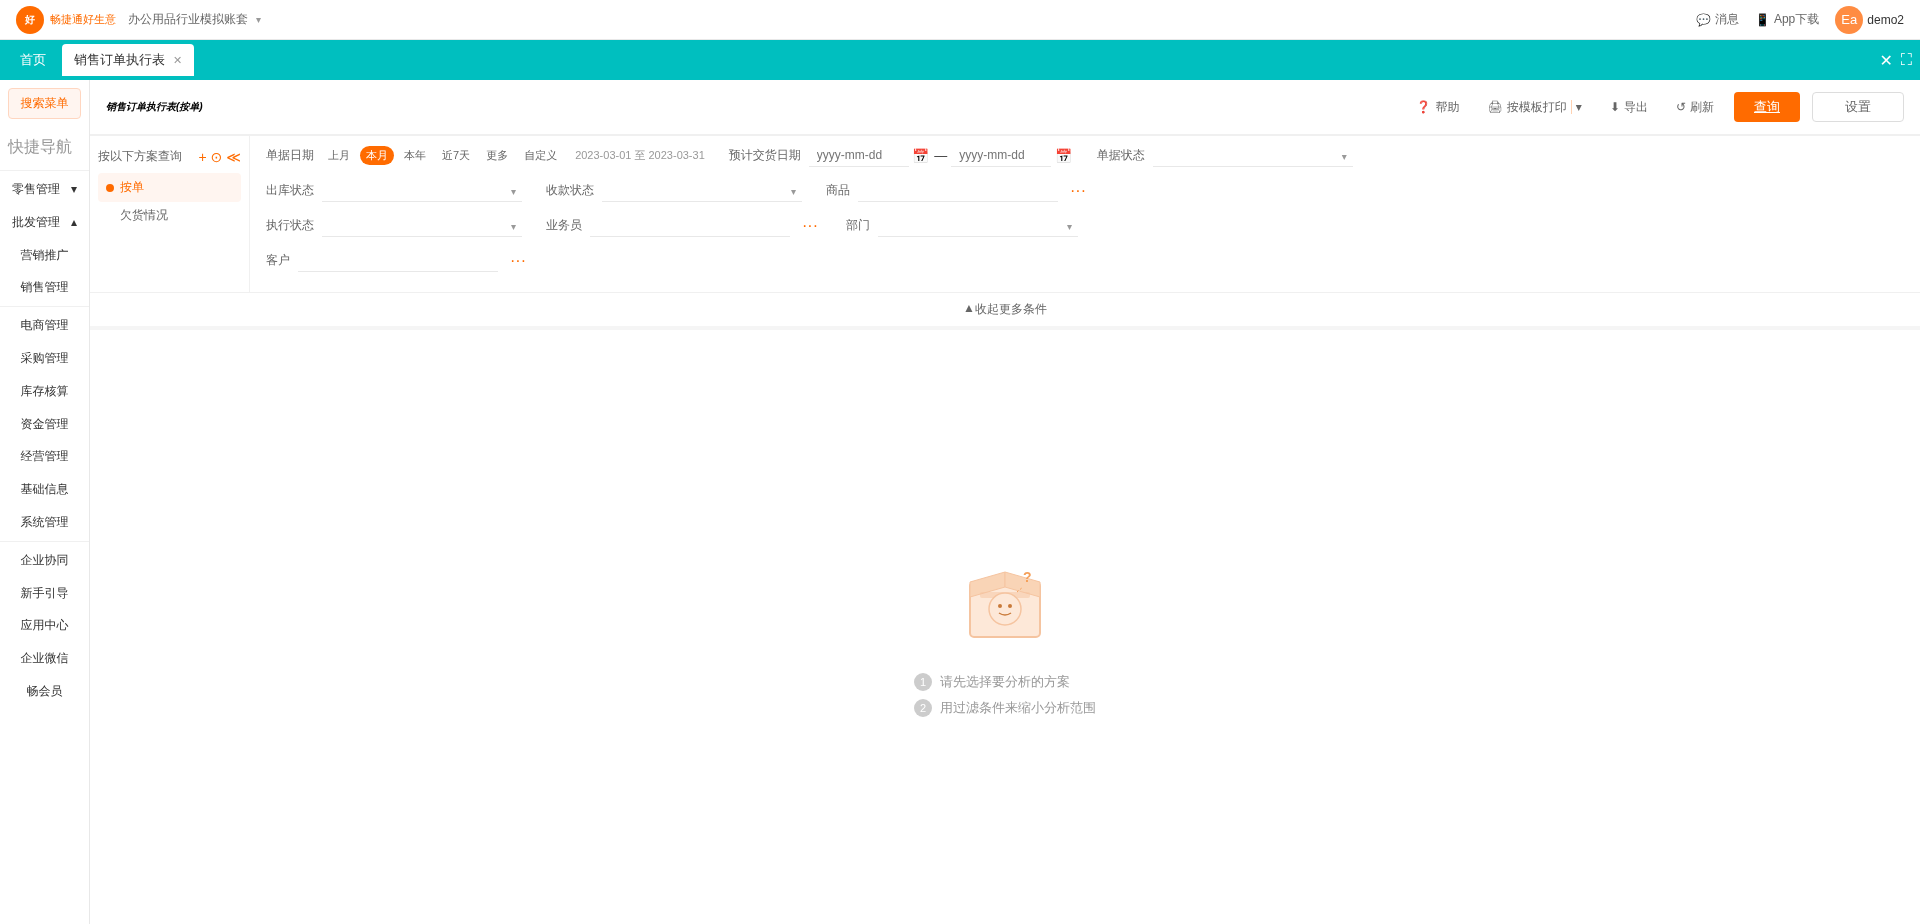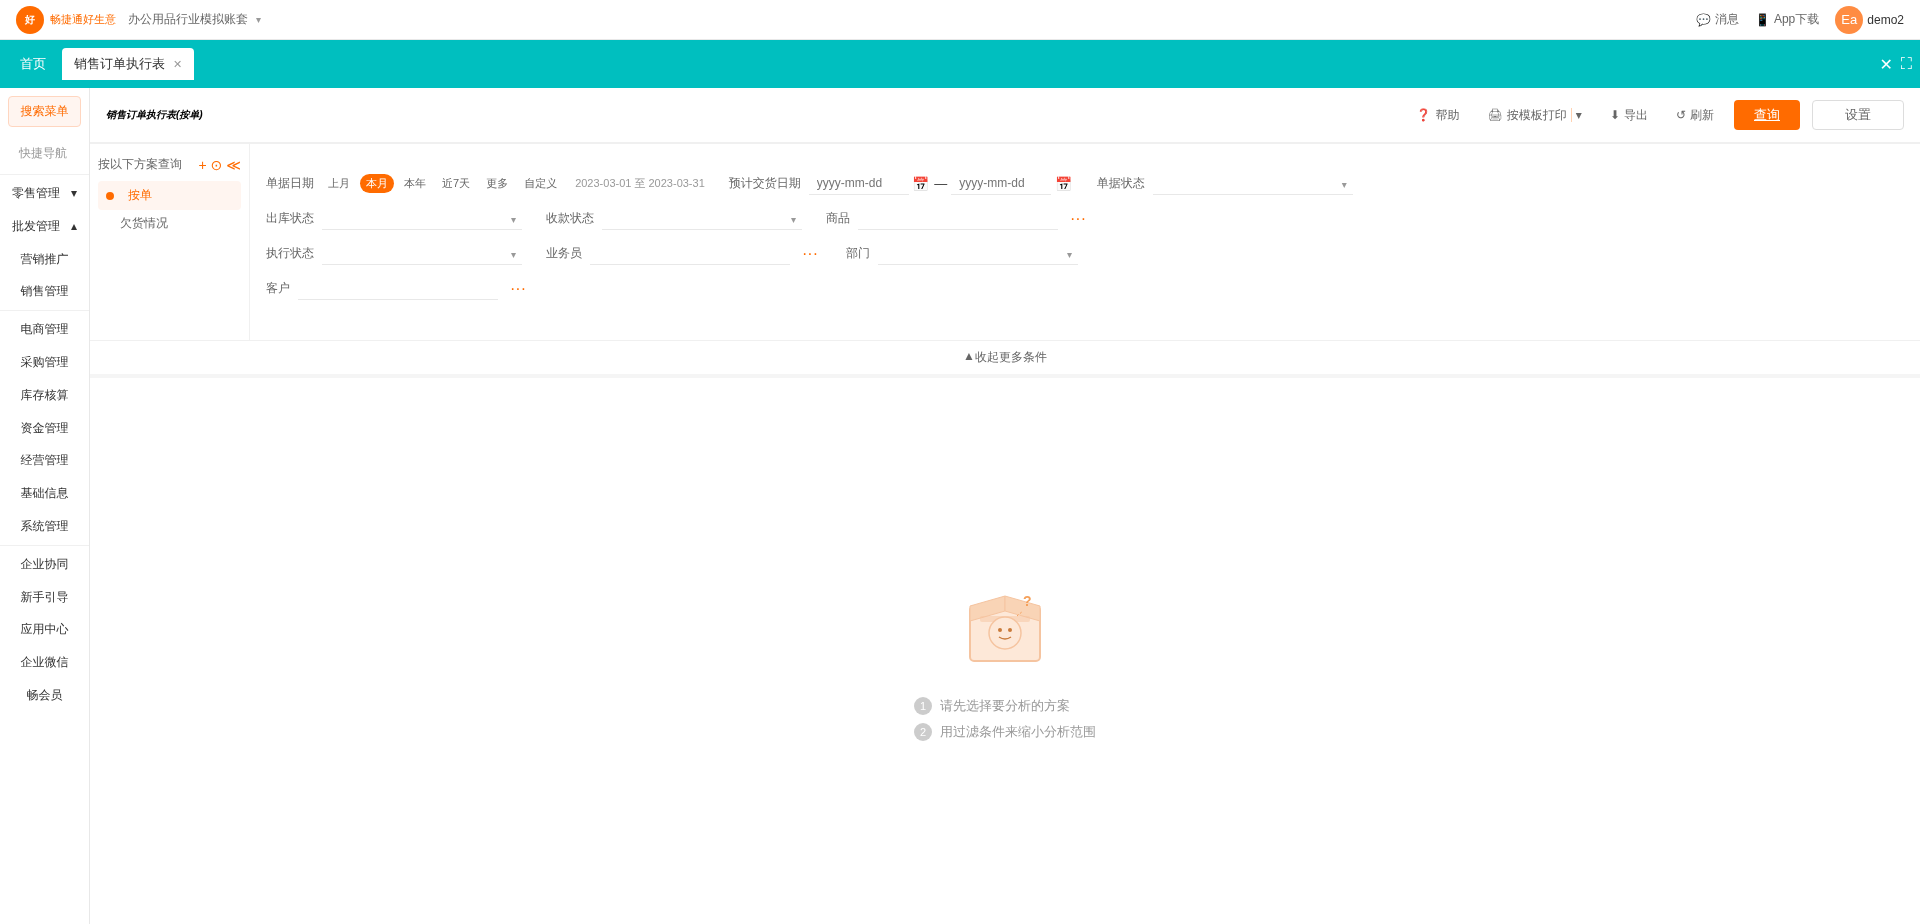--- a/index.html
+++ b/index.html
@@ -21,21 +21,21 @@
     .logo-text { font-size: 11px; color: #ff6b00; line-height: 1.2; }
     .app-name { font-size: 12px; color: #666; margin-left: 4px; }
     .dropdown-arrow { color: #999; font-size: 10px; }
     .top-header-right { display: flex; align-items: center; gap: 16px; }
     .header-btn { display: flex; align-items: center; gap: 4px; color: #666; font-size: 12px; cursor: pointer; }
     .user-avatar { width: 28px; height: 28px; border-radius: 50%; background: #ff8c42; display: flex; align-items: center; justify-content: center; color: #fff; font-size: 13px; overflow: hidden; }
     .user-name { color: #333; font-size: 12px; }
 
     
     .tab-bar {
-      height: 48px;
+      height: 40px;
       background: #00bfbf;
       display: flex;
       align-items: center;
       padding: 0 8px;
       gap: 4px;
     }
     .tab-item {
       height: 32px;
       padding: 0 12px;
       border-radius: 4px 4px 0 0;
@@ -71,22 +71,22 @@
       background: #fff5f0;
       border: 1px solid #ffd6c0;
       border-radius: 4px;
       color: #ff6b00;
       font-size: 12px;
       cursor: pointer;
       text-align: center;
     }
     .sidebar-nav-section { padding: 4px 0; }
     .sidebar-nav-title {
-      padding: 6px 19px;
-      font-size: 12px;
+      padding: 6px 8px;
+      font-size: 16px;
       color: #999;
       cursor: pointer;
       display: flex;
       align-items: center;
       gap: 4px;
     }
     .sidebar-item {
       padding: 8px 8px;
       font-size: 12px;
       color: #333;
@@ -179,37 +179,37 @@
     }
     .scheme-icons { display: flex; gap: 4px; }
     .scheme-icon-btn { color: #ff6b00; cursor: pointer; font-size: 14px; }
     .scheme-item {
       padding: 6px 8px;
       border-radius: 4px;
       cursor: pointer;
       font-size: 12px;
       display: flex;
       align-items: center;
-      gap: 14px;
+      gap: 6px;
     }
     .scheme-item.active { background: #fff5f0; color: #ff6b00; }
     .scheme-item .dot { width: 8px; height: 8px; border-radius: 50%; border: 2px solid #ff6b00; }
     .scheme-item .dot.active-dot { background: #ff6b00; }
     .scheme-item-sub {
       padding: 5px 8px 5px 22px;
       border-radius: 4px;
       cursor: pointer;
       font-size: 12px;
       color: #666;
     }
 
     
     .filter-form {
       flex: 1;
-      padding: 28px 16px;
+      padding: 8px 16px;
     }
     .filter-row {
       display: flex;
       align-items: center;
       gap: 24px;
       margin-bottom: 12px;
       flex-wrap: nowrap;
     }
     .filter-field {
       display: flex;

